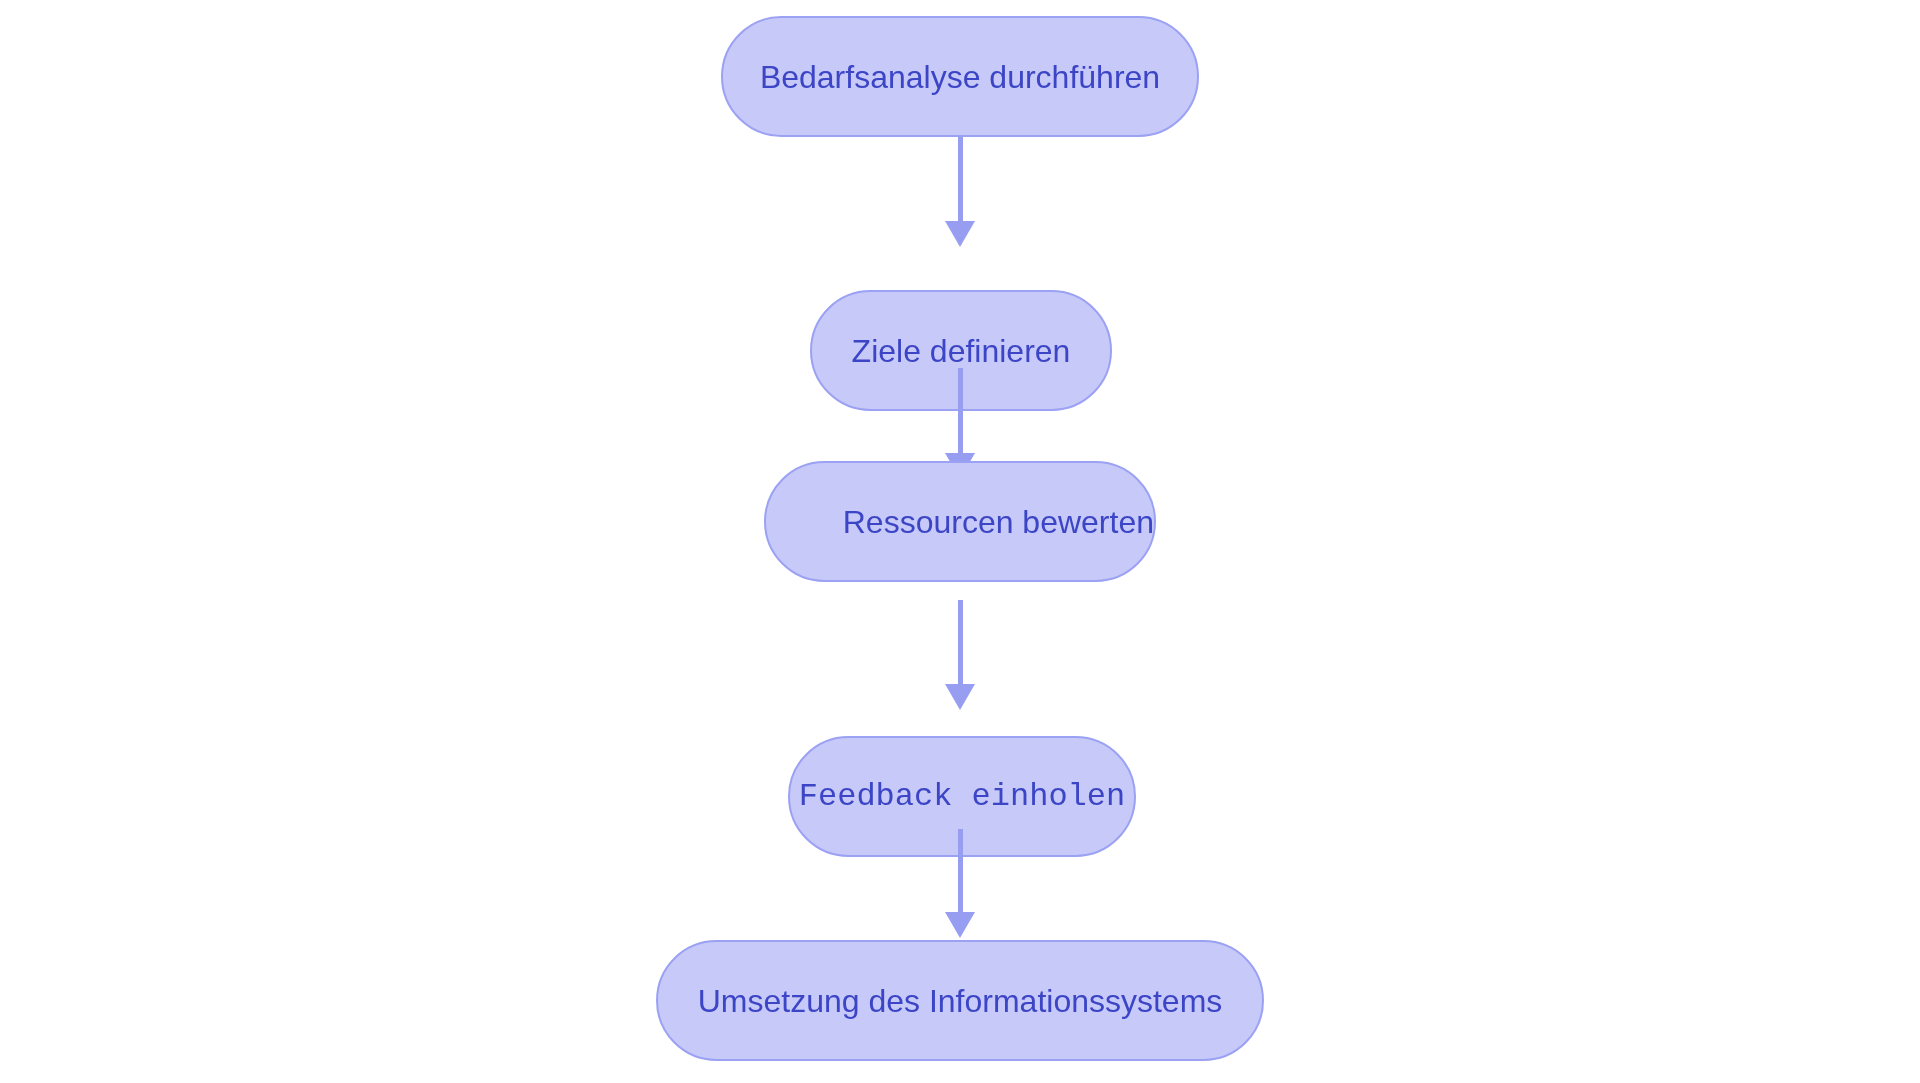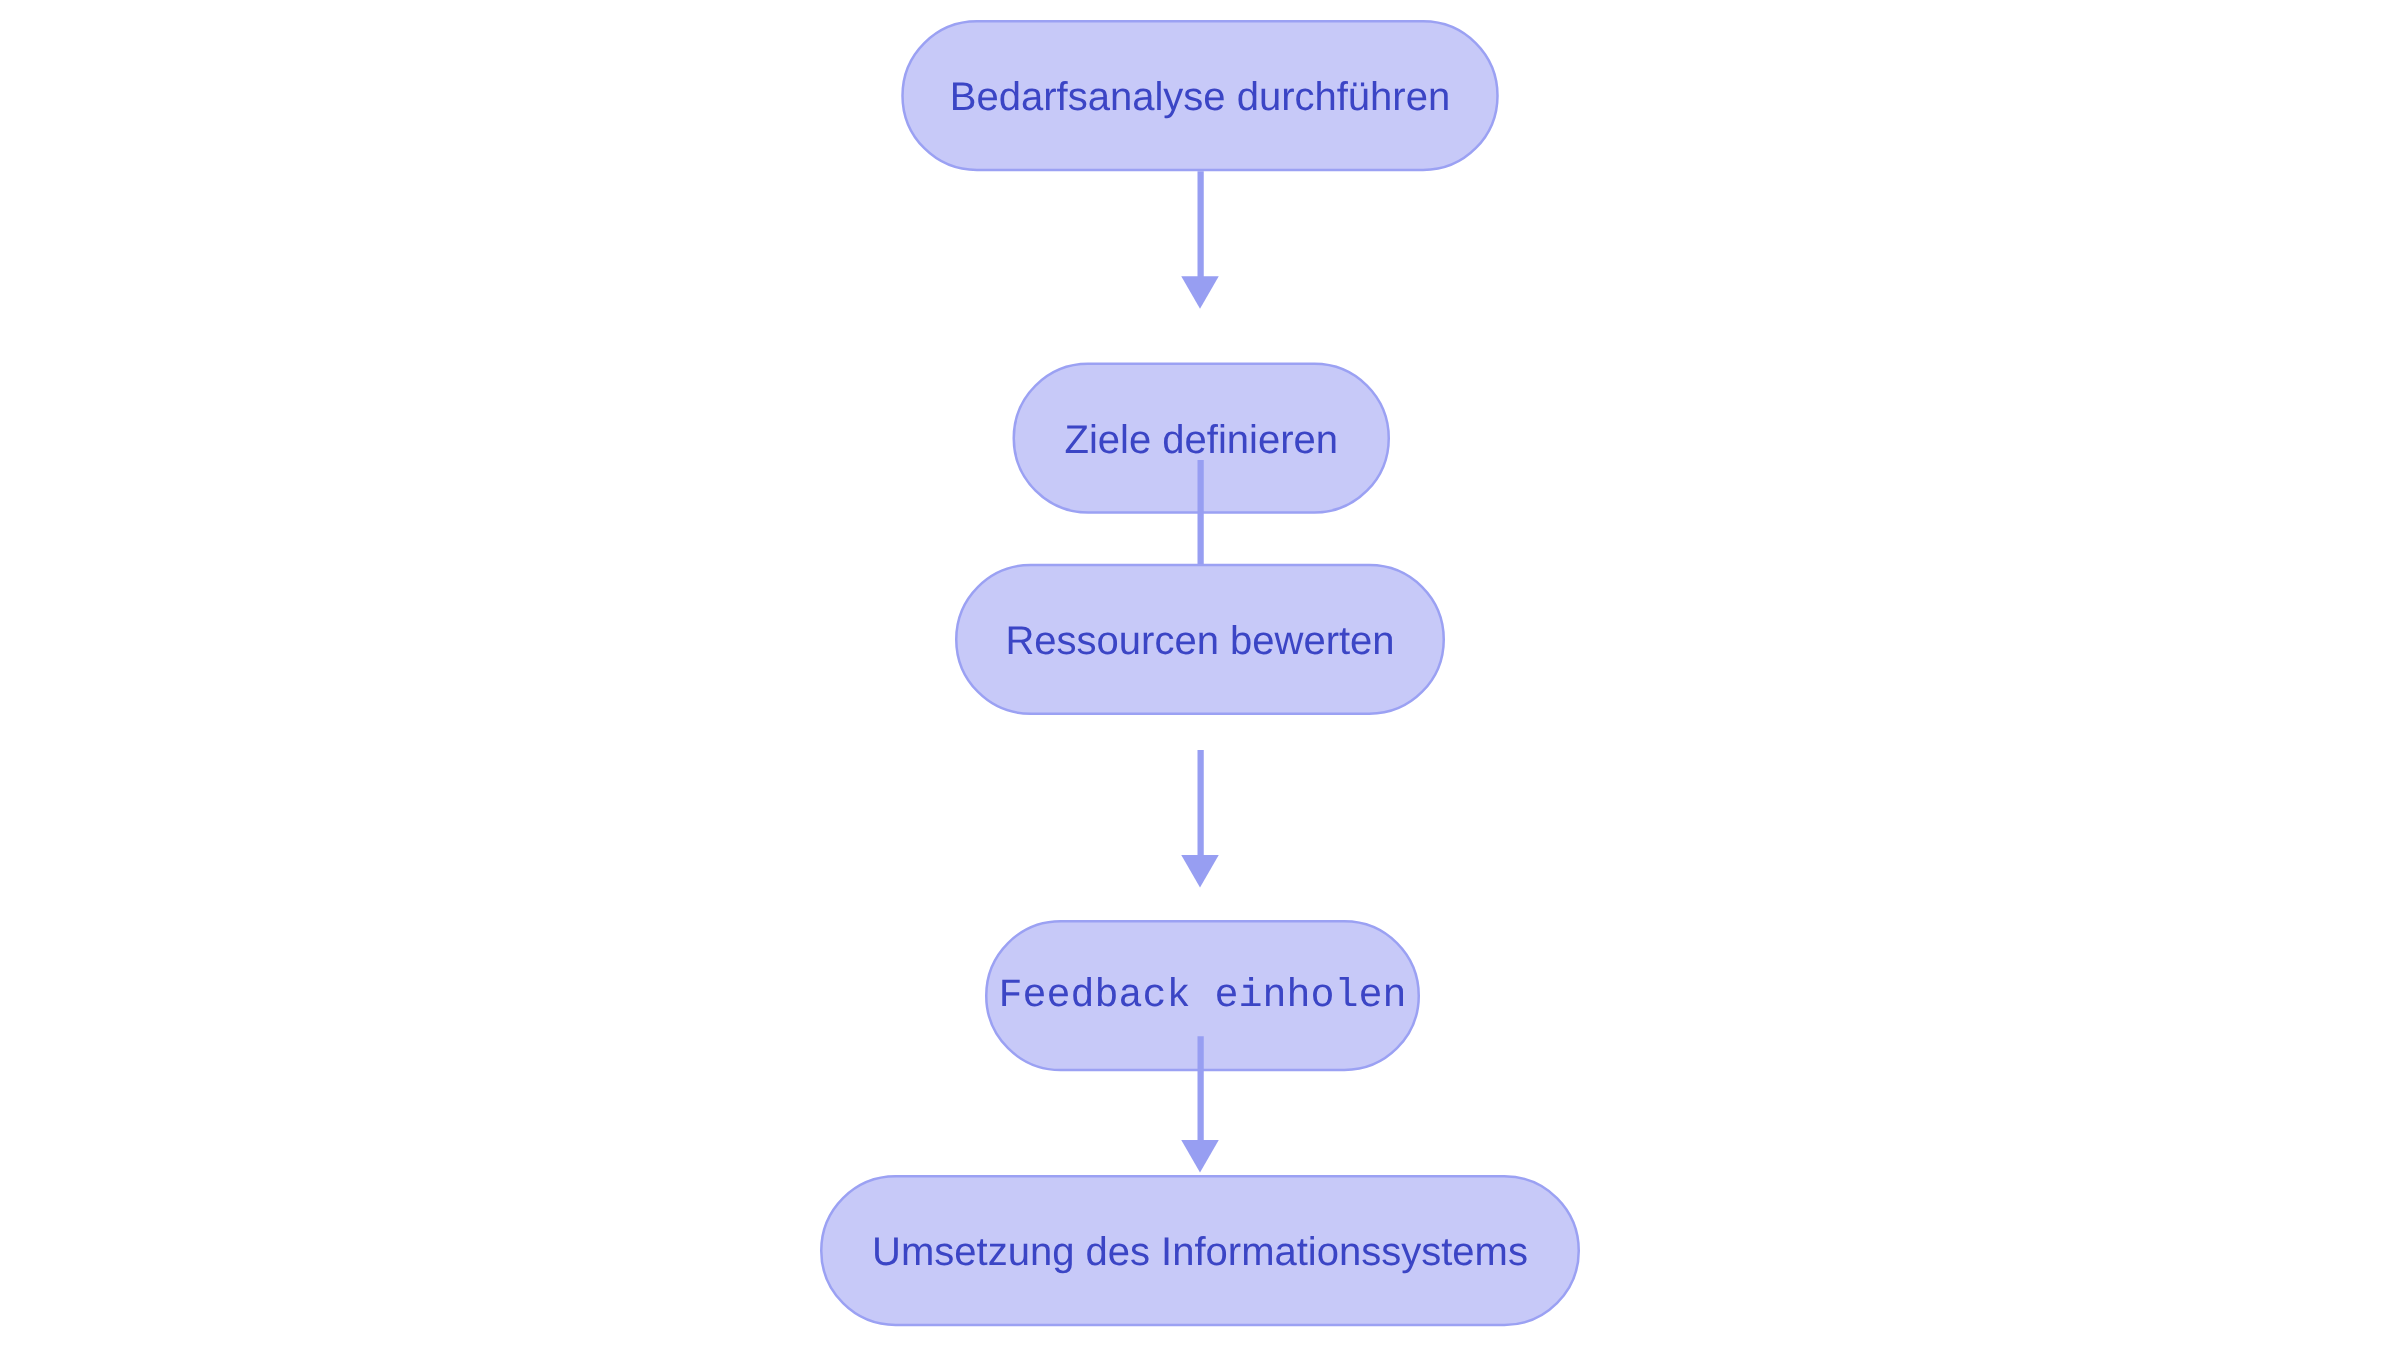--- a/index.html
+++ b/index.html
@@ -29,21 +29,21 @@
   }
   .node-label {
     color: #3b45c5;
     font-size: 32px;
     line-height: 1;
     white-space: nowrap;
     text-align: center;
   }
   .n1 { left: 721px; top: 16px;  width: 478px; }
   .n2 { left: 810px; top: 247px; width: 302px; margin-top: 43px; }
-  .n3 { left: 764px; top: 451px; width: 392px; }
+  .n3 { left: 764px; top: 461px; width: 392px; justify-content: flex-end; }
   .n4 { left: 788px; top: 736px; width: 348px; font-family: Liberation Mono, monospace; }
   .n5 { left: 656px; top: 940px; width: 608px; }
 
   .arrow {
     position: absolute;
     left: 945px;
     width: 30px;
   }
   .a1 { top: 137px; height: 110px; }
   .a2 { top: 368px; height: 111px; }

